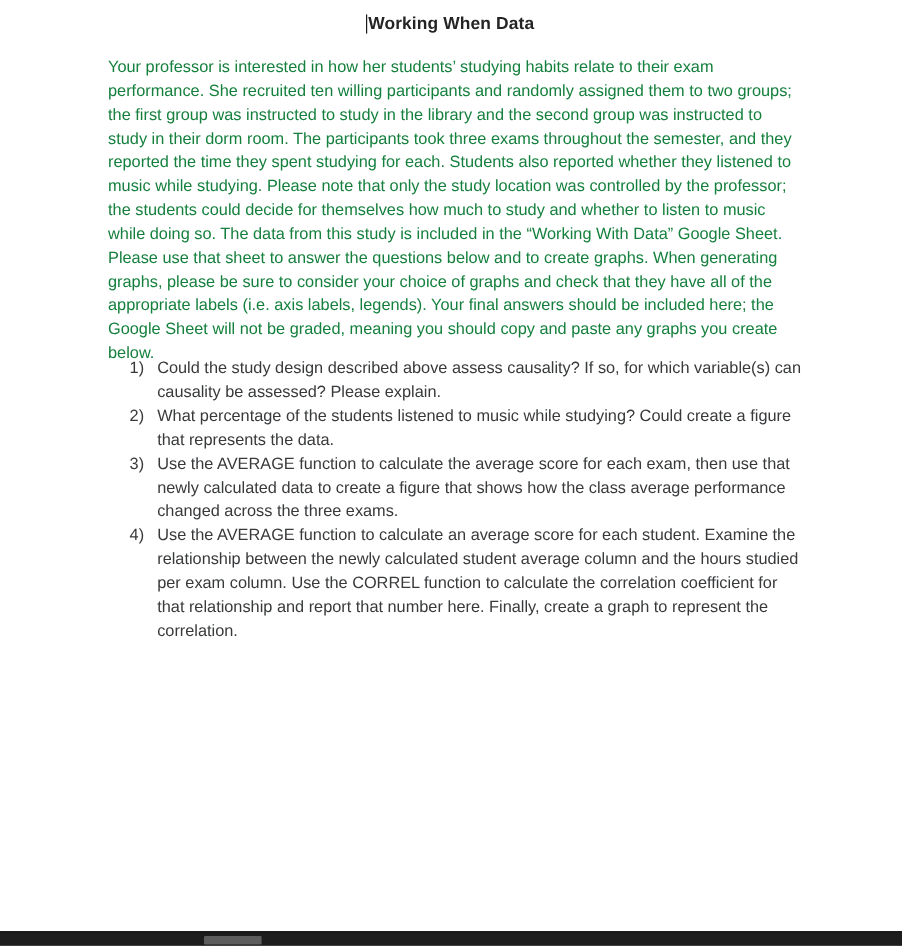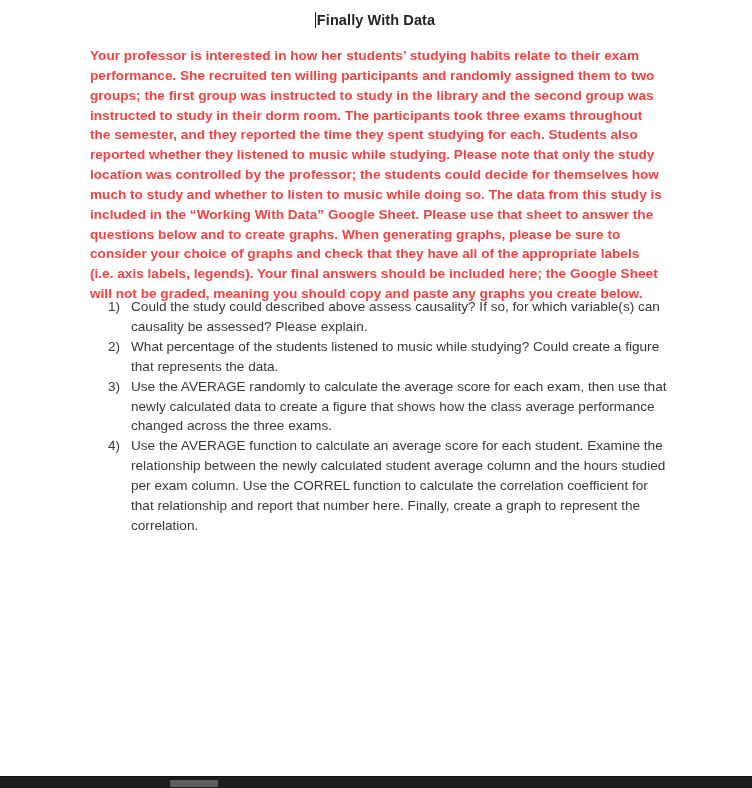--- a/index.html
+++ b/index.html
@@ -65,24 +65,23 @@
   .body-block {
     position: absolute;
     top: 46px;
     left: 90px;
     width: 572px;
   }
   .body-paragraph {
     margin: 0;
     font-size: 13.6px;
     line-height: 19.85px;
-    color: #ef4444;
+    color: #15803d;
     text-align: left;
     letter-spacing: 0.01px;
-    font-weight: bold;
   }
 
   .question-list {
     position: absolute;
     top: 297px;
     left: 108px;
     width: 560px;
     margin: 0;
     padding: 0;
     list-style: none;
@@ -148,43 +147,43 @@
 </head>
 <body>
 
 <div class="top-edge-shade"></div>
 
 <div class="doc-page">
 
   <div class="doc-title-row">
     <span class="doc-title">
       <span class="text-caret"></span>
-      <span>Finally With Data</span>
+      <span>Working When Data</span>
     </span>
   </div>
 
   <div class="body-block">
     <p class="body-paragraph">Your professor is interested in how her students’ studying habits relate to their exam performance. She recruited ten willing participants and randomly assigned them to two groups; the first group was instructed to study in the library and the second group was instructed to study in their dorm room. The participants took three exams throughout the semester, and they reported the time they spent studying for each. Students also reported whether they listened to music while studying. Please note that only the study location was controlled by the professor; the students could decide for themselves how much to study and whether to listen to music while doing so. The data from this study is included in the “Working With Data” Google Sheet. Please use that sheet to answer the questions below and to create graphs. When generating graphs, please be sure to consider your choice of graphs and check that they have all of the appropriate labels (i.e. axis labels, legends). Your final answers should be included here; the Google Sheet will not be graded, meaning you should copy and paste any graphs you create below.</p>
   </div>
 
   <ol class="question-list">
 
     <li class="question-item q-gap-1">
       <span class="question-marker">1)</span>
-      <span class="question-text">Could the study could described above assess causality? If so, for which variable(s) can causality be assessed? Please explain.</span>
+      <span class="question-text">Could the study design described above assess causality? If so, for which variable(s) can causality be assessed? Please explain.</span>
     </li>
 
     <li class="question-item q-gap-2">
       <span class="question-marker">2)</span>
       <span class="question-text">What percentage of the students listened to music while studying? Could create a figure that represents the data.</span>
     </li>
 
     <li class="question-item q-gap-3">
       <span class="question-marker">3)</span>
-      <span class="question-text">Use the AVERAGE randomly to calculate the average score for each exam, then use that newly calculated data to create a figure that shows how the class average performance changed across the three exams.</span>
+      <span class="question-text">Use the AVERAGE function to calculate the average score for each exam, then use that newly calculated data to create a figure that shows how the class average performance changed across the three exams.</span>
     </li>
 
     <li class="question-item q-gap-4">
       <span class="question-marker">4)</span>
       <span class="question-text">Use the AVERAGE function to calculate an average score for each student. Examine the relationship between the newly calculated student average column and the hours studied per exam column. Use the CORREL function to calculate the correlation coefficient for that relationship and report that number here. Finally, create a graph to represent the correlation.</span>
     </li>
 
   </ol>
 
 </div>

